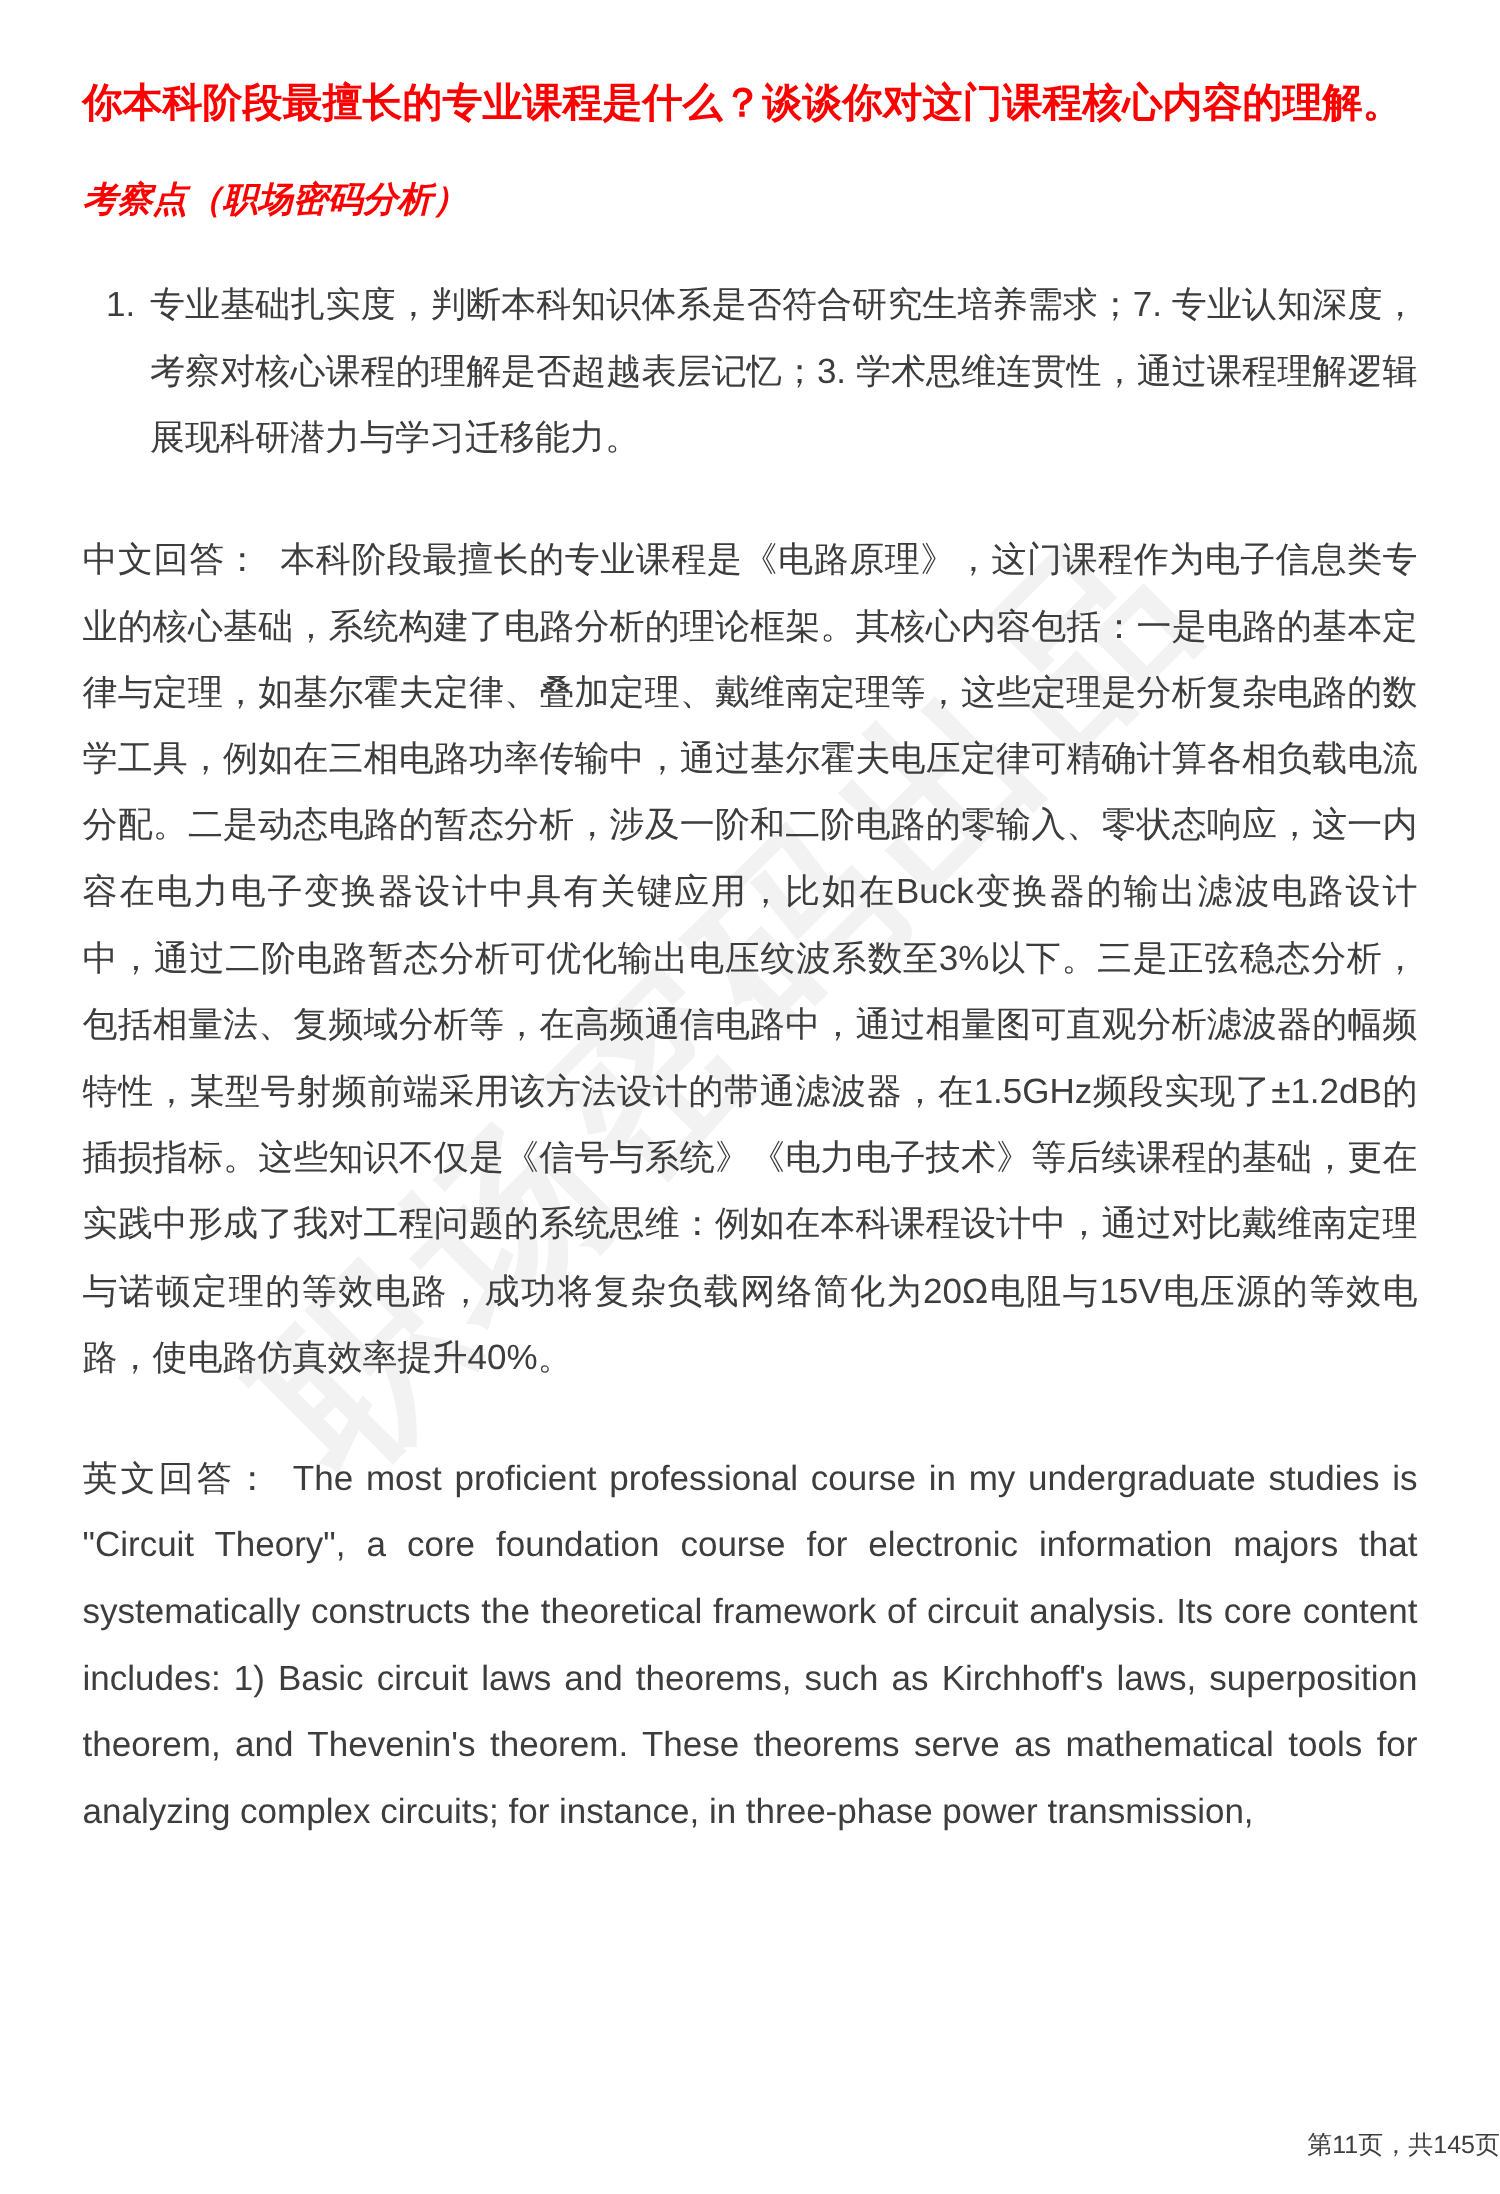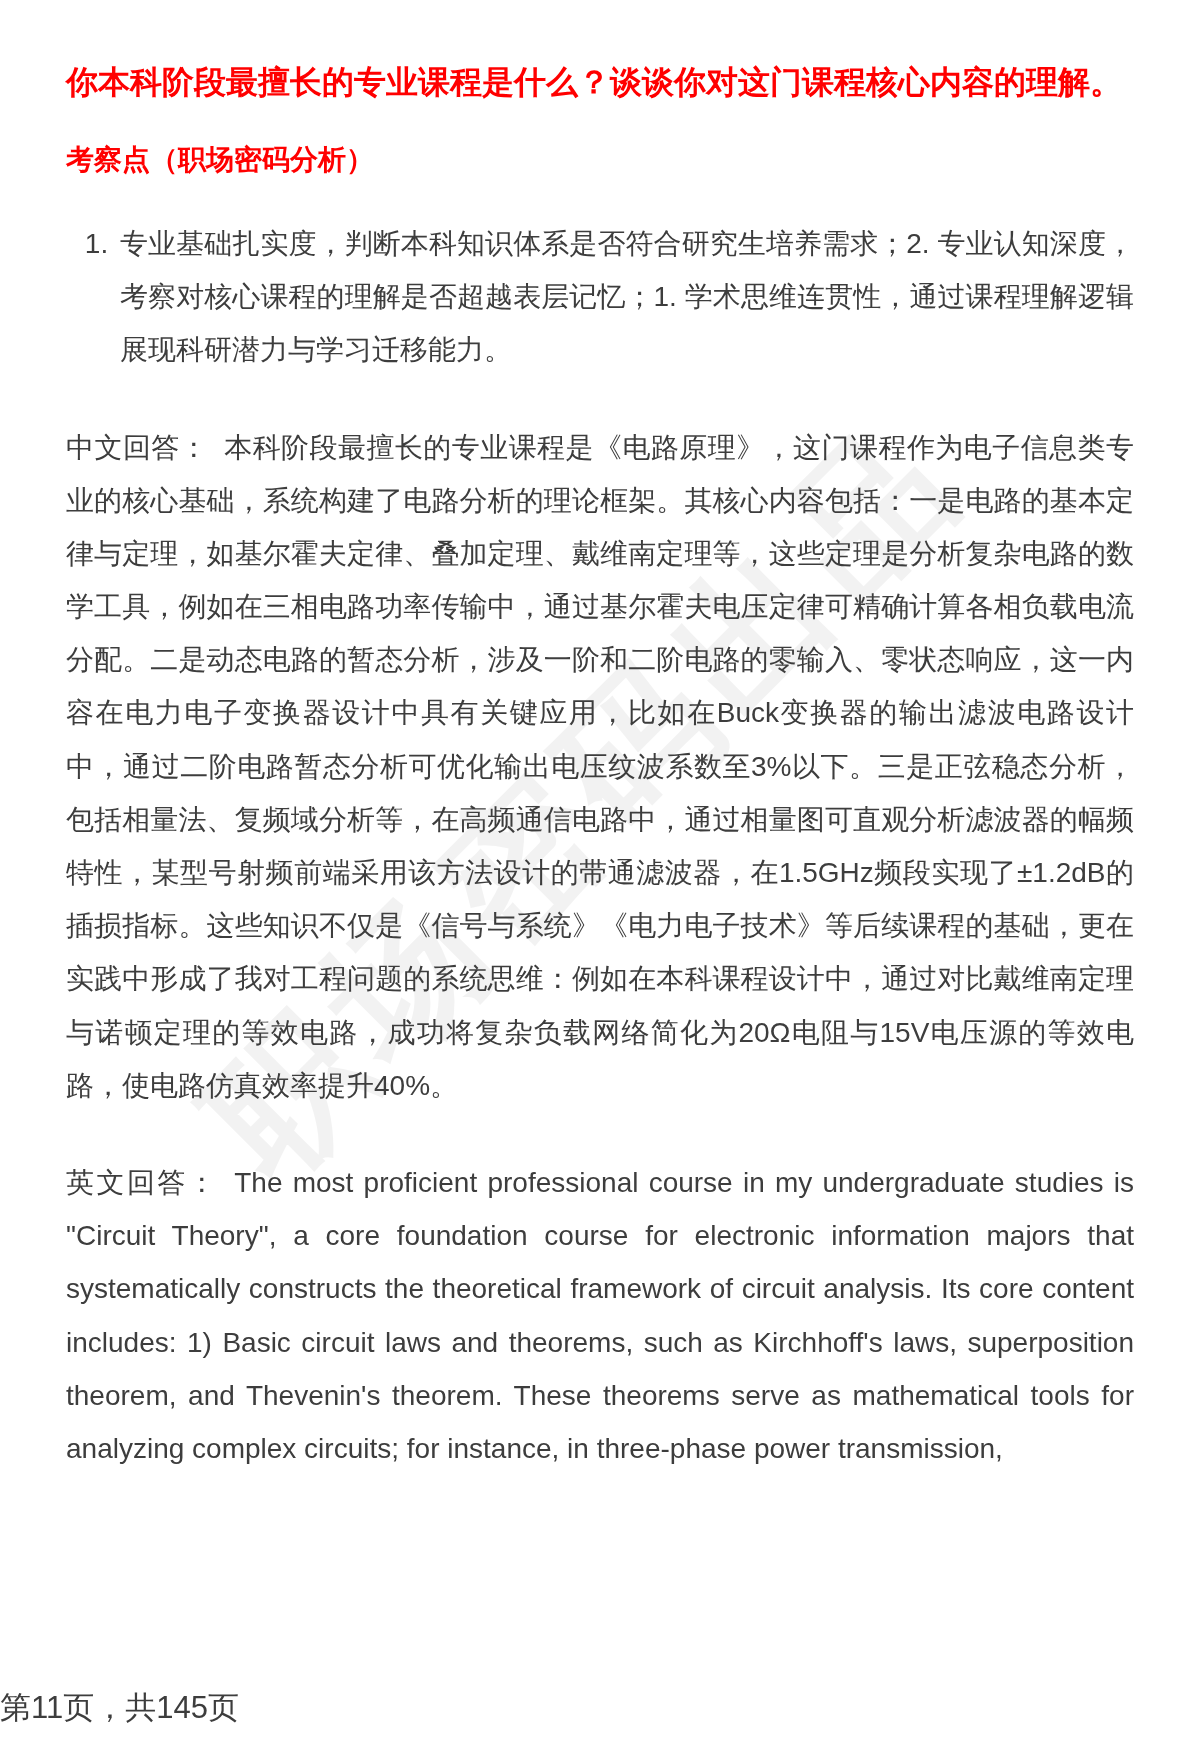--- a/index.html
+++ b/index.html
@@ -46,20 +46,21 @@
     font-weight: bold;
     line-height: 1.55;
     margin: 14px 0 0 0;
   }
   .section-heading {
     color: #ff0000;
     font-size: 28px;
     font-weight: bold;
     line-height: 1.55;
     margin: 30px 0 0 0;
+    font-style: italic;
   }
   ol.points {
     margin: 36px 0 0 0;
     padding-left: 50px;
     font-size: 28px;
     line-height: 1.9;
     color: #3d3d3d;
   }
   ol.points li {
     text-align: justify;
@@ -73,41 +74,41 @@
     color: #3d3d3d;
   }
   p.answer .label {
     margin-right: 16px;
   }
   .footer {
     position: absolute;
     left: 0;
     bottom: 26px;
     width: 100%;
-    text-align: left;
-    font-size: 31px;
+    text-align: right;
+    font-size: 20px;
     color: #3d3d3d;
     z-index: 1;
   }
 </style>
 </head>
 <body>
 
 <div class="page">
 
   <div class="watermark">职场密码出品</div>
 
   <div class="content">
 
     <h1 class="title">你本科阶段最擅长的专业课程是什么？谈谈你对这门课程核心内容的理解。</h1>
 
     <h2 class="section-heading">考察点（职场密码分析）</h2>
 
     <ol class="points">
-      <li>专业基础扎实度，判断本科知识体系是否符合研究生培养需求；2. 专业认知深度，考察对核心课程的理解是否超越表层记忆；1. 学术思维连贯性，通过课程理解逻辑展现科研潜力与学习迁移能力。</li>
+      <li>专业基础扎实度，判断本科知识体系是否符合研究生培养需求；7. 专业认知深度，考察对核心课程的理解是否超越表层记忆；3. 学术思维连贯性，通过课程理解逻辑展现科研潜力与学习迁移能力。</li>
     </ol>
 
     <p class="answer">
       <span class="label">中文回答：</span><span>本科阶段最擅长的专业课程是《电路原理》，这门课程作为电子信息类专业的核心基础，系统构建了电路分析的理论框架。其核心内容包括：一是电路的基本定律与定理，如基尔霍夫定律、叠加定理、戴维南定理等，这些定理是分析复杂电路的数学工具，例如在三相电路功率传输中，通过基尔霍夫电压定律可精确计算各相负载电流分配。二是动态电路的暂态分析，涉及一阶和二阶电路的零输入、零状态响应，这一内容在电力电子变换器设计中具有关键应用，比如在Buck变换器的输出滤波电路设计中，通过二阶电路暂态分析可优化输出电压纹波系数至3%以下。三是正弦稳态分析，包括相量法、复频域分析等，在高频通信电路中，通过相量图可直观分析滤波器的幅频特性，某型号射频前端采用该方法设计的带通滤波器，在1.5GHz频段实现了±1.2dB的插损指标。这些知识不仅是《信号与系统》《电力电子技术》等后续课程的基础，更在实践中形成了我对工程问题的系统思维：例如在本科课程设计中，通过对比戴维南定理与诺顿定理的等效电路，成功将复杂负载网络简化为20Ω电阻与15V电压源的等效电路，使电路仿真效率提升40%。</span>
     </p>
 
     <p class="answer english">
       <span class="label">英文回答：</span><span>The most proficient professional course in my undergraduate studies is "Circuit Theory", a core foundation course for electronic information majors that systematically constructs the theoretical framework of circuit analysis. Its core content includes: 1) Basic circuit laws and theorems, such as Kirchhoff's laws, superposition theorem, and Thevenin's theorem. These theorems serve as mathematical tools for analyzing complex circuits; for instance, in three-phase power transmission,</span>
     </p>
 

